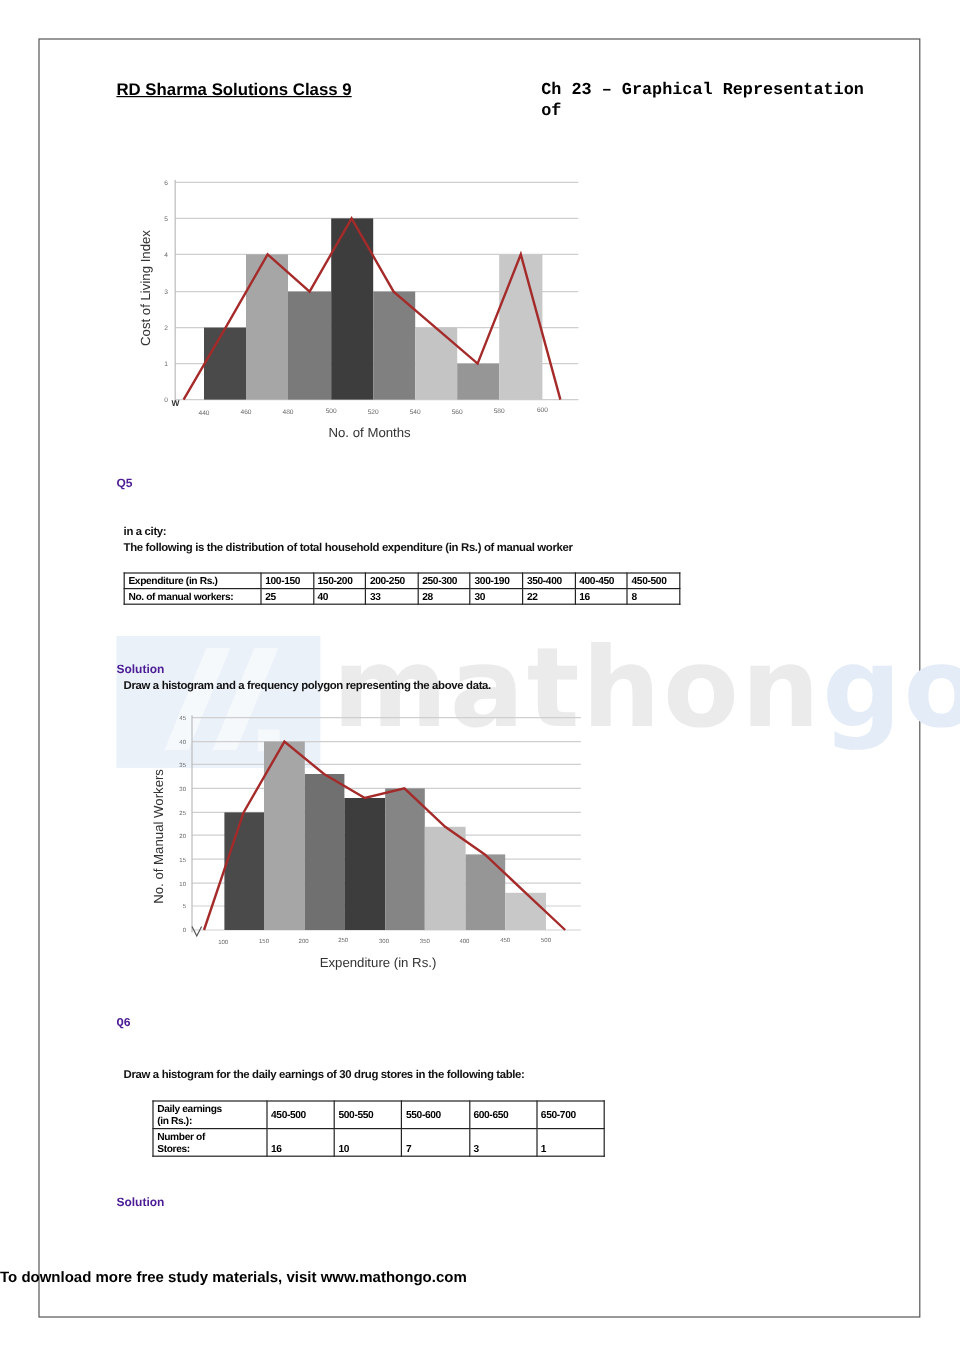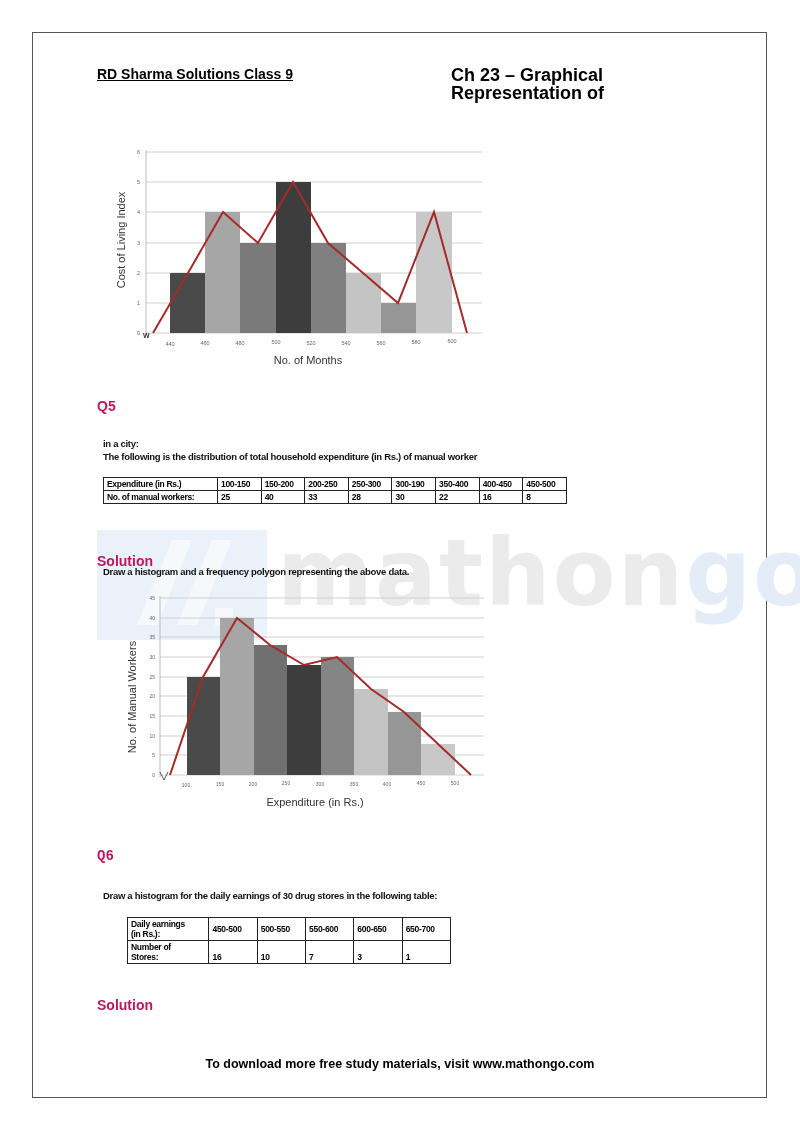--- a/index.html
+++ b/index.html
@@ -1,25 +1,25 @@
 <!DOCTYPE html>
 <html><head>
 <meta charset="utf-8">
 <style>
   html, body { margin: 0; padding: 0; background: #ffffff; }
   body { width: 800px; height: 1131px; position: relative; overflow: hidden; font-family: "Liberation Sans", sans-serif; color: #000; }
   .page-border { position: absolute; left: 32px; top: 32px; width: 735px; height: 1066px; border: 1px solid #555; box-sizing: border-box; }
   .hdr-left { position: absolute; left: 97px; top: 66px; font-size: 14px; font-weight: bold; text-decoration: underline; }
-  .hdr-right { position: absolute; left: 451px; top: 66px; font-size: 18px; font-weight: bold; line-height: 18px; width: 280px; }
-  .q-label { position: absolute; font-size: 14px; font-weight: bold; color: #be185d; }
+  .hdr-right { position: absolute; left: 451px; top: 66px; font-size: 14px; font-weight: bold; line-height: 18px; width: 280px; font-family: Liberation Mono, monospace; }
+  .q-label { position: absolute; font-size: 10px; font-weight: bold; color: #4c1d95; }
   .small-text { position: absolute; font-size: 9.5px; font-weight: bold; color: #111; letter-spacing: -0.3px; line-height: 13px; }
   table.dtab { position: absolute; border-collapse: collapse; font-size: 8.5px; font-weight: bold; letter-spacing: -0.3px; }
   table.dtab td { border: 1px solid #222; padding: 1px 3px; white-space: nowrap; }
   table.dtab td.rowhead { text-align: left; }
-  .footer { position: absolute; left: 0; width: 800px; top: 1057px; text-align: center; font-size: 12.5px; font-weight: bold; }
+  .footer { position: absolute; left: 0; width: 800px; top: 1057px; text-align: left; font-size: 12.5px; font-weight: bold; }
   .watermark { position: absolute; left: 97px; top: 530px; width: 610px; height: 100px; pointer-events: none; }
   .wm-box { position: absolute; left: 0; top: 0; width: 170px; height: 110px; background: #e4edf8; opacity: 0.75; }
   .wm-text { position: absolute; left: 180px; top: -10px; font-size: 92px; font-weight: bold; color: #ebebeb; letter-spacing: 2px; font-family: "DejaVu Sans", sans-serif; }
   .wm-text .go { color: #e3ecf7; }
   svg.chart { position: absolute; overflow: visible; }
   svg text { font-family: "Liberation Sans", sans-serif; }
 </style>
 </head>
 <body>
 
@@ -174,21 +174,21 @@
     <text x="421" y="785">450</text>
     <text x="455" y="785">500</text>
   </g>
   <text x="315" y="806" font-size="11" text-anchor="middle" fill="#333">Expenditure (in Rs.)</text>
   <text x="0" y="0" font-size="11" text-anchor="middle" fill="#333" transform="translate(136,697) rotate(-90)">No. of Manual Workers</text>
 </svg>
 
 <div class="q-label" style="left:97px;top:848px;font-family:Liberation Mono, monospace;">Q6</div>
 <div class="small-text" style="left:103px;top:889px;">Draw a histogram for the daily earnings of 30 drug stores in the following table:</div>
 
-<table class="dtab" style="left:127px;top:917px;width:324px;">
+<table class="dtab" style="left:127px;top:917px;width:377px;">
   <tbody>
       <tr>
     <td class="rowhead" style="line-height:10px;">
       <div>Daily earnings</div>
       <div>(in Rs.):</div>
     </td>
     <td style="border-left:none;">450-500</td>
     <td>500-550</td>
     <td>550-600</td>
     <td>600-650</td>

